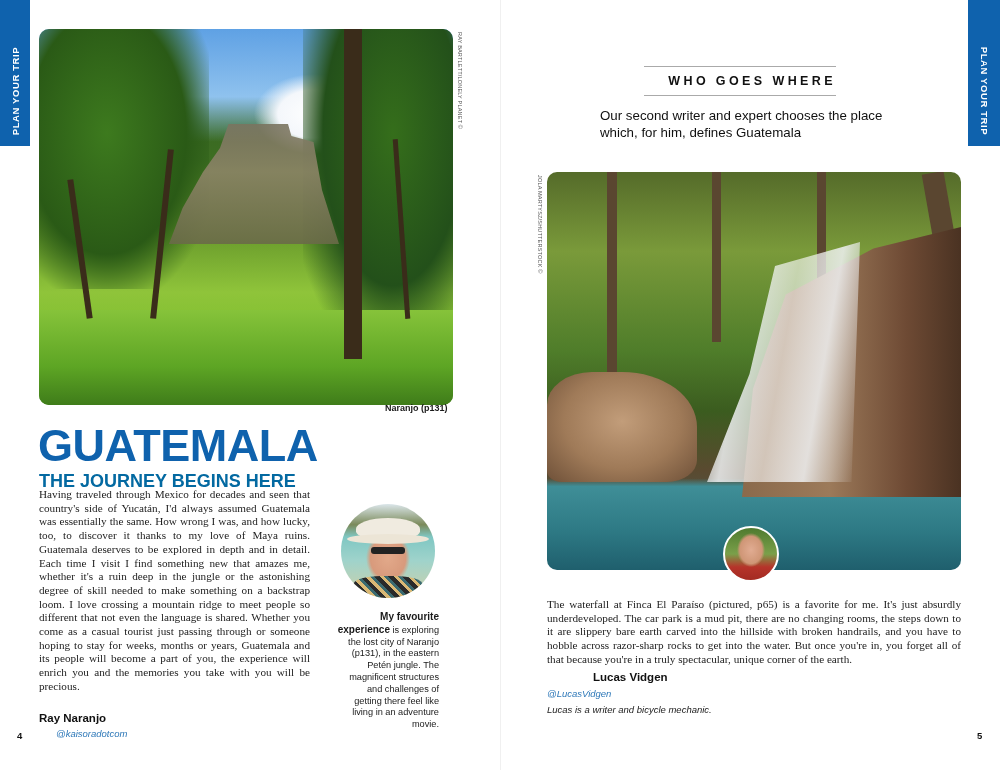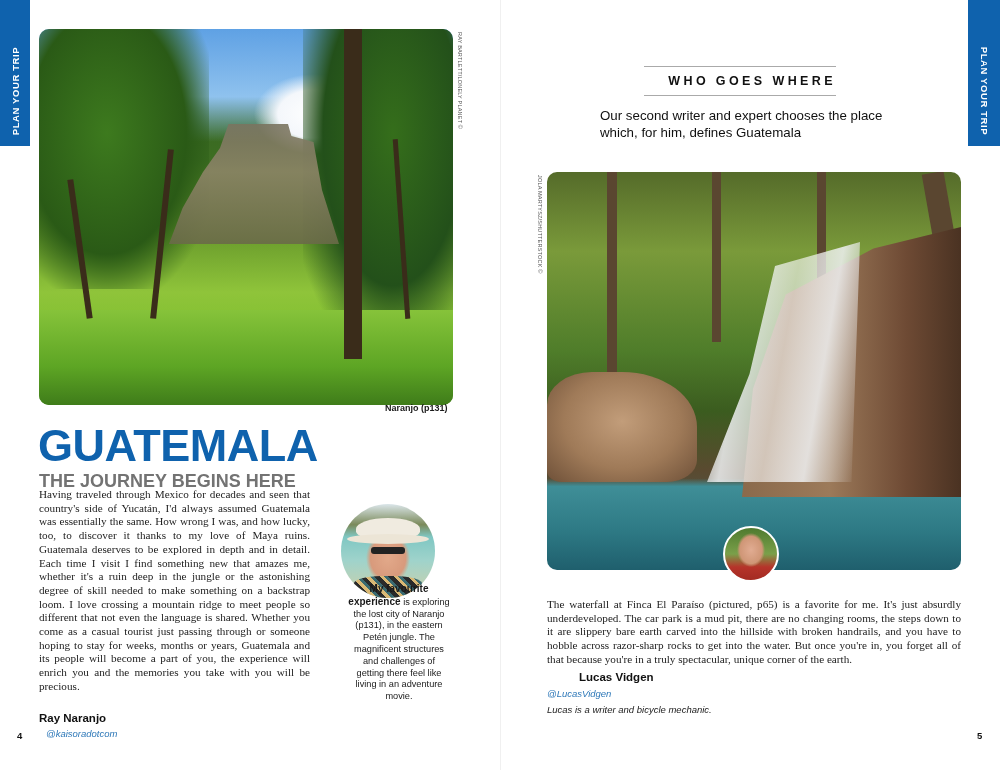--- a/index.html
+++ b/index.html
@@ -28,41 +28,41 @@
     background:linear-gradient(180deg,#7a7460 0%,#8c8466 40%,#6a6a48 100%);
     clip-path:polygon(35% 0,70% 0,72% 10%,85% 15%,90% 55%,100% 100%,0 100%,8% 70%,20% 40%,30% 20%); opacity:0.9; }
   #photo-ruins .canopy-l { position:absolute; left:0; top:0; width:170px; height:260px; background:radial-gradient(ellipse at 40% 40%, #3d7a1e 0%, #2a5a16 55%, rgba(42,90,22,0) 80%); }
   #photo-ruins .canopy-r { position:absolute; right:0; top:0; width:150px; height:300px; background:radial-gradient(ellipse at 60% 35%, #356e1b 0%, #23501a 55%, rgba(35,80,26,0) 85%); }
   #photo-ruins .trunk { position:absolute; background:#3a2c1a; }
   #photo-ruins .lawn { position:absolute; left:0; bottom:0; width:100%; height:95px; background:linear-gradient(180deg,#86c33a 0%,#5da524 60%,#3f7c1a 100%); }
 
   .caption-right { position:absolute; font-weight:bold; font-size:9px; color:#1a1a1a; }
 
   .headline { position:absolute; left:38px; top:423px; font-size:45px; font-weight:bold; color:#0f62ad; letter-spacing:-0.5px; line-height:1; }
-  .subhead { position:absolute; left:39px; top:472px; font-size:18px; font-weight:bold; color:#737373; line-height:1; }
+  .subhead { position:absolute; left:39px; top:472px; font-size:18px; font-weight:bold; color:#0369a1; line-height:1; }
 
   .body-serif { font-family:"Liberation Serif", "DejaVu Serif", serif; font-size:11.2px; line-height:13.7px; color:#222; text-align:justify; }
   #main-body { position:absolute; left:39px; top:488px; width:271px; }
 
   .author-name { font-weight:bold; font-size:11.5px; color:#111; }
   .author-handle { font-style:italic; font-size:9.5px; color:#2e78b8; }
 
   .avatar { position:absolute; border-radius:50%; overflow:hidden; }
   #avatar-ray { left:341px; top:504px; width:94px; height:94px;
     background:
       radial-gradient(ellipse 22px 9px at 47px 28px, #f3ede2 0%, #e6ddcb 80%, rgba(230,221,203,0) 100%),
       radial-gradient(ellipse 22px 26px at 47px 54px, #e2a98a 0%, #d89a7c 80%, rgba(216,154,124,0) 100%),
       linear-gradient(180deg, #dbe6ea 0%, #7b8a5a 22%, #7fc7c3 35%, #9fd3cb 60%, #cfd0a8 100%);
   }
   #avatar-ray .hat { position:absolute; left:15px; top:14px; width:64px; height:22px; background:#f0ebe0; border-radius:50% 50% 40% 40%; }
   #avatar-ray .brim { position:absolute; left:6px; top:30px; width:82px; height:10px; background:#ece5d6; border-radius:50%; }
   #avatar-ray .glasses { position:absolute; left:30px; top:43px; width:34px; height:7px; background:#222; border-radius:3px; }
   #avatar-ray .shirt { position:absolute; left:12px; bottom:0; width:70px; height:22px; background:repeating-linear-gradient(45deg,#2a2a2a 0 4px,#d9b874 4px 7px,#3a6a70 7px 10px); border-radius:40% 40% 0 0; }
 
-  .sidebar-quote { position:absolute; left:337px; top:583px; width:102px; text-align:center; font-size:9.2px; line-height:11.8px; color:#1a1a1a;margin-left:11px; }
+  .sidebar-quote { position:absolute; left:337px; top:611px; width:102px; text-align:right; font-size:9.2px; line-height:11.8px; color:#1a1a1a; }
   .sidebar-quote b { font-weight:bold; font-size:10px; }
 
   .page-num { position:absolute; font-weight:bold; font-size:9.5px; color:#111; }
 
   
   .section-label { position:absolute; left:644px; top:66px; width:192px; text-align:right; border-top:1px solid #aaa; border-bottom:1px solid #aaa; padding:7px 0 7px 0; font-weight:bold; font-size:12.5px; letter-spacing:3.4px; color:#111; }
   .section-intro { position:absolute; left:600px; top:107px; width:310px; font-size:13.3px; line-height:17px; color:#111; }
 
   #photo-waterfall { left:547px; top:172px; width:414px; height:398px;
     background:
@@ -75,21 +75,21 @@
   #photo-waterfall .trunk { position:absolute; background:#5a4630; }
 
   #avatar-lucas { left:723px; top:526px; width:56px; height:56px; border:2.5px solid #fff; box-sizing:border-box;
     background:
       radial-gradient(ellipse 14px 17px at 26px 22px, #e1ac92 0%, #cf9676 80%, rgba(207,150,118,0) 100%),
       linear-gradient(180deg, #4f7a2f 0%, #7aa04a 50%, #b6342a 75%, #a32b22 100%);
   }
 
   #right-body { position:absolute; left:547px; top:598px; width:414px; }
 
-  #lucas-name { position:absolute; left:547px; top:671px;padding-left:32px; }
+  #lucas-name { position:absolute; left:561px; top:671px;padding-left:32px; }
   #lucas-handle { position:absolute; left:547px; top:688px; }
   #lucas-bio { position:absolute; left:547px; top:704px; font-style:italic; font-size:9.5px; color:#222; }
 </style>
 </head>
 <body>
 
 <div class="spread-divider"></div>
 
 <div class="side-tab left">
   <span>PLAN YOUR TRIP</span>
@@ -108,21 +108,21 @@
 <div class="photo-credit vert-down" style="left:463px;top:32px;">RAY BARTLETT/LONELY PLANET ©</div>
 
 <div class="caption-right" style="left:385px;top:403px;">Naranjo (p131)</div>
 
 <div class="headline">GUATEMALA</div>
 <div class="subhead">THE JOURNEY BEGINS HERE</div>
 
 <div id="main-body" class="body-serif">Having traveled through Mexico for decades and seen that country's side of Yucatán, I'd always assumed Guatemala was essentially the same. How wrong I was, and how lucky, too, to discover it thanks to my love of Maya ruins. Guatemala deserves to be explored in depth and in detail. Each time I visit I find something new that amazes me, whether it's a ruin deep in the jungle or the astonishing degree of skill needed to make something on a backstrap loom. I love crossing a mountain ridge to meet people so different that not even the language is shared. Whether you come as a casual tourist just passing through or someone hoping to stay for weeks, months or years, Guatemala and its people will become a part of you, the experience will enrich you and the memories you take with you will be precious.</div>
 
 <div class="author-name" style="position:absolute;left:39px;top:712px;">Ray Naranjo</div>
-<div class="author-handle" style="position:absolute;left:46px;top:728px;">@kaisoradotcom</div>
+<div class="author-handle" style="position:absolute;left:56px;top:728px;">@kaisoradotcom</div>
 
 <div class="avatar" id="avatar-ray">
   <div class="hat"></div>
   <div class="brim"></div>
   <div class="glasses"></div>
   <div class="shirt"></div>
 </div>
 
 <div class="sidebar-quote">
   <b>My favourite experience</b><span> is exploring the lost city of Naranjo (p131), in the eastern Petén jungle. The magnificent structures and challenges of getting there feel like living in an adventure movie.</span>

